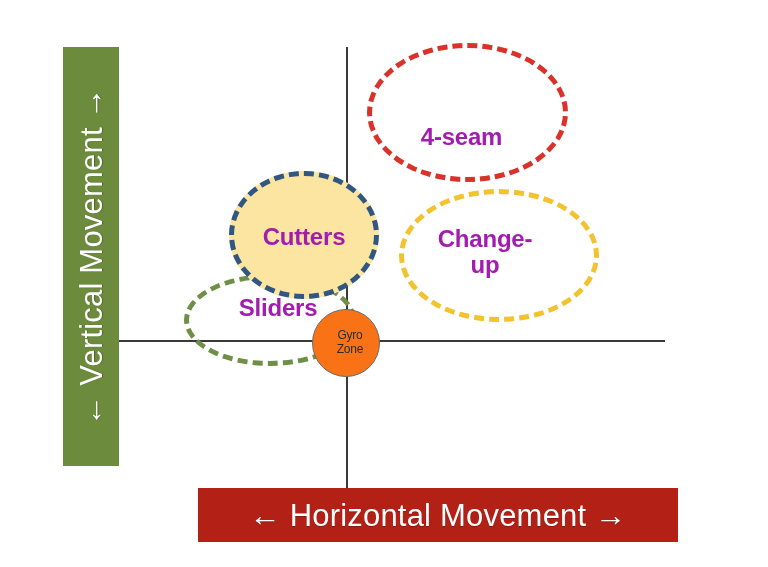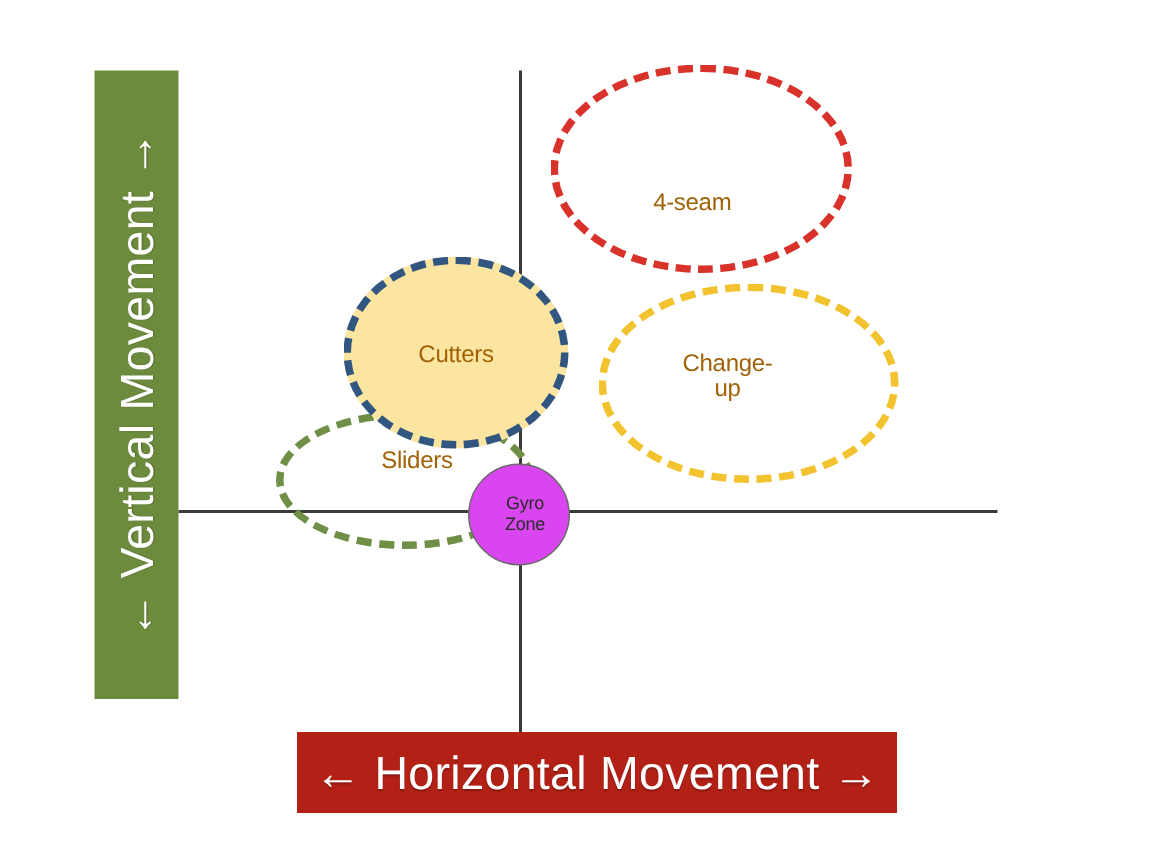--- a/index.html
+++ b/index.html
@@ -41,21 +41,21 @@
   }
   #vertical-axis-bar .bar-text {
     transform: rotate(-90deg);
     white-space: nowrap;
     font-size: 31px;
     line-height: 1;
   }
   #horizontal-axis-bar {
     left: 198px;
     top: 488px;
-    width: 400px;
+    width: 480px;
     height: 54px;
     background: #b32116;
   }
   #horizontal-axis-bar .bar-text {
     white-space: nowrap;
     font-size: 31px;
     line-height: 1;
   }
 
   
@@ -80,23 +80,23 @@
   .region {
     position: absolute;
     box-sizing: border-box;
     border-radius: 50%;
     display: flex;
     align-items: center;
     justify-content: center;
     text-align: center;
   }
   .region .region-label {
-    font-weight: normal;
-    color: #a16207;
-    font-size: 16px;
+    font-weight: bold;
+    color: #a21caf;
+    font-size: 24px;
     line-height: 1.05;
     letter-spacing: -0.2px;
   }
 
   #region-4seam {
     left: 367px;
     top: 43px;
     width: 201px;
     height: 139px;
     border: 5px dashed #d8322a;
@@ -144,21 +144,21 @@
     background: transparent;
   }
   #region-sliders .region-label { transform: translate(8px, -12px); }
 
   #region-gyro {
     left: 312px;
     top: 309px;
     width: 68px;
     height: 68px;
     border: 1.5px solid #6b6b6b;
-    background: #d946ef;
+    background: #f97316;
   }
   #region-gyro .region-label {
     font-weight: normal;
     font-size: 12px;
     line-height: 1.15;
     color: #2b2b2b;
     transform: translate(4px, 0px);
   }
 
   

